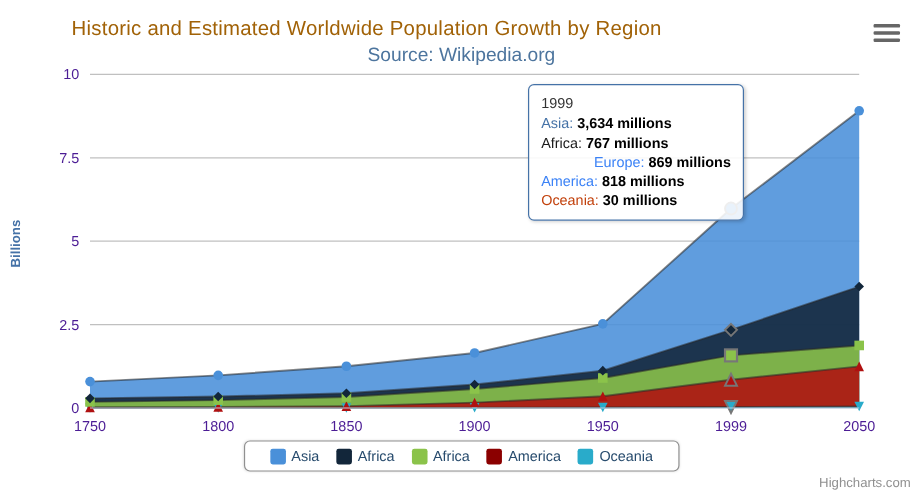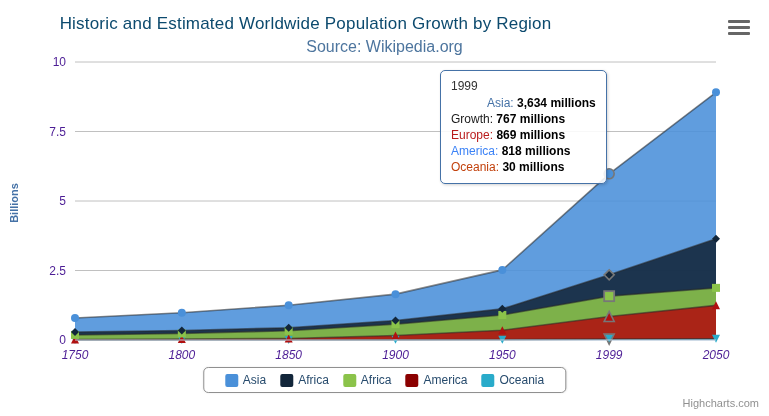--- a/index.html
+++ b/index.html
@@ -19,21 +19,21 @@
   }
 
   
   #chart-title {
     position: absolute;
     left: 0;
     top: 14px;
     width: 611px;
     text-align: center;
     font-size: 17px;
-    color: #0c4a6e;
+    color: #a16207;
     font-family: "Liberation Sans", sans-serif;
     letter-spacing: 0.2px;
   }
   #chart-subtitle {
     position: absolute;
     left: 0;
     top: 38px;
     width: 769px;
     text-align: center;
     font-size: 16px;
@@ -84,21 +84,20 @@
     font-family: "Liberation Sans", sans-serif;
     white-space: nowrap;
   }
   .y-label {
     text-align: right;
     transform: translateY(-50%);
   }
   .x-label {
     text-align: center;
     transform: translateX(-50%);
-    font-style: italic;
   }
   #y-axis-title {
     position: absolute;
     left: 14px;
     top: 203px;
     font-size: 11px;
     font-weight: bold;
     color: #4572A7;
     font-family: "Liberation Sans", sans-serif;
     transform: translate(-50%, -50%) rotate(-90deg);
@@ -257,23 +256,23 @@
       <div class="axis-label x-label" style="left: 288.667px; top: 348px;">1850</div>
       <div class="axis-label x-label" style="left: 395.5px; top: 348px;">1900</div>
       <div class="axis-label x-label" style="left: 502.333px; top: 348px;">1950</div>
       <div class="axis-label x-label" style="left: 609.167px; top: 348px;">1999</div>
       <div class="axis-label x-label" style="left: 716px; top: 348px;">2050</div>
     </div>
 
   <div id="tooltip">
     <div class="tip-header">1999</div>
     <div id="tooltip-rows">
-        <div class="tip-row"><span class="tip-name" style="color: rgb(69, 114, 167); margin-left: 36px;">Asia: </span><span class="tip-value">3,634 millions</span></div>
-        <div class="tip-row"><span class="tip-name" style="color: rgb(26, 26, 26);">Growth: </span><span class="tip-value">767 millions</span></div>
-        <div class="tip-row"><span class="tip-name" style="color: #b91c1c;">Europe: </span><span class="tip-value">869 millions</span></div>
+        <div class="tip-row"><span class="tip-name" style="color: rgb(69, 114, 167);">Asia: </span><span class="tip-value">3,634 millions</span></div>
+        <div class="tip-row"><span class="tip-name" style="color: rgb(26, 26, 26);">Africa: </span><span class="tip-value">767 millions</span></div>
+        <div class="tip-row"><span class="tip-name" style="color: #3b82f6; margin-left: 44px;">Europe: </span><span class="tip-value">869 millions</span></div>
         <div class="tip-row"><span class="tip-name" style="color: #3b82f6; margin-top: 33px;">America: </span><span class="tip-value">818 millions</span></div>
         <div class="tip-row"><span class="tip-name" style="color: #c2410c;">Oceania: </span><span class="tip-value">30 millions</span></div>
       </div>
   </div>
 
   <div id="legend">
       <div class="legend-item">
         <span class="legend-swatch" style="background: rgb(74, 144, 217);"></span>
         <span>Asia</span>
       </div>

